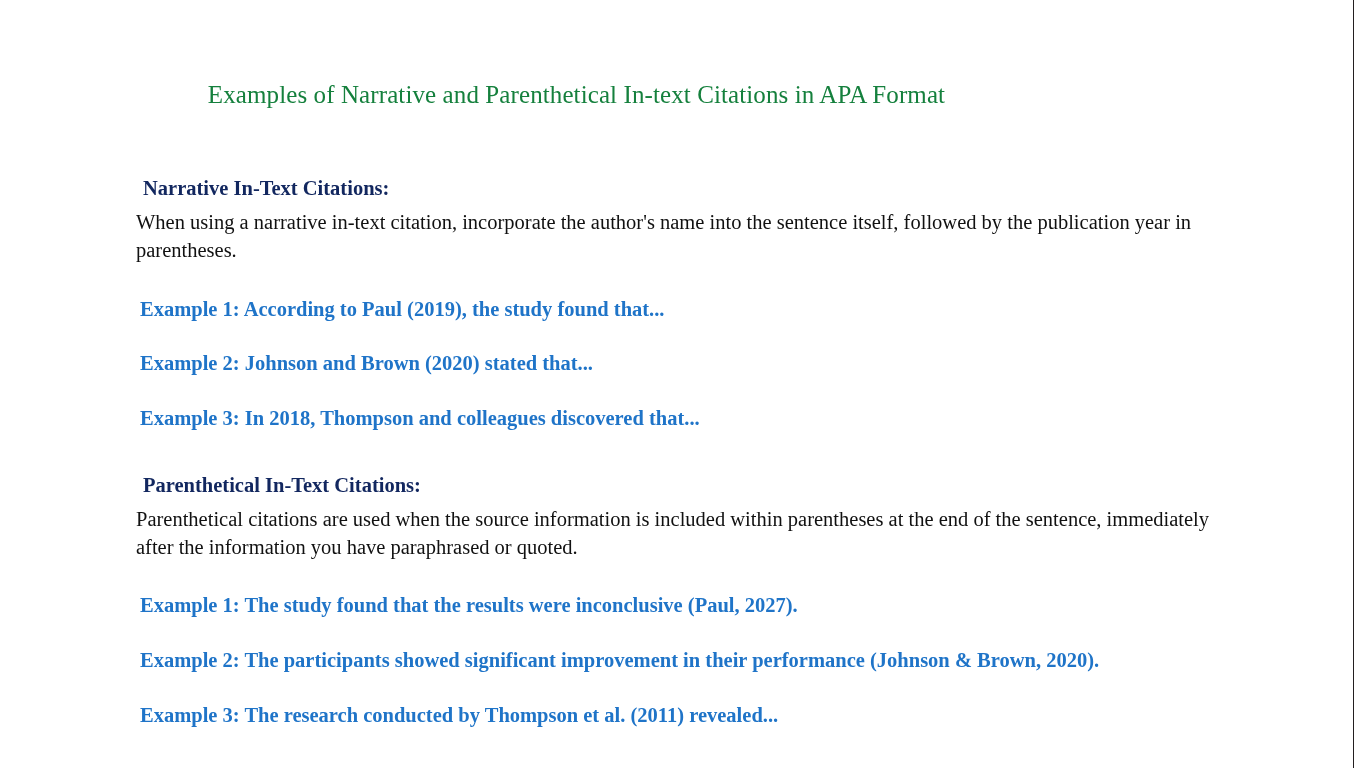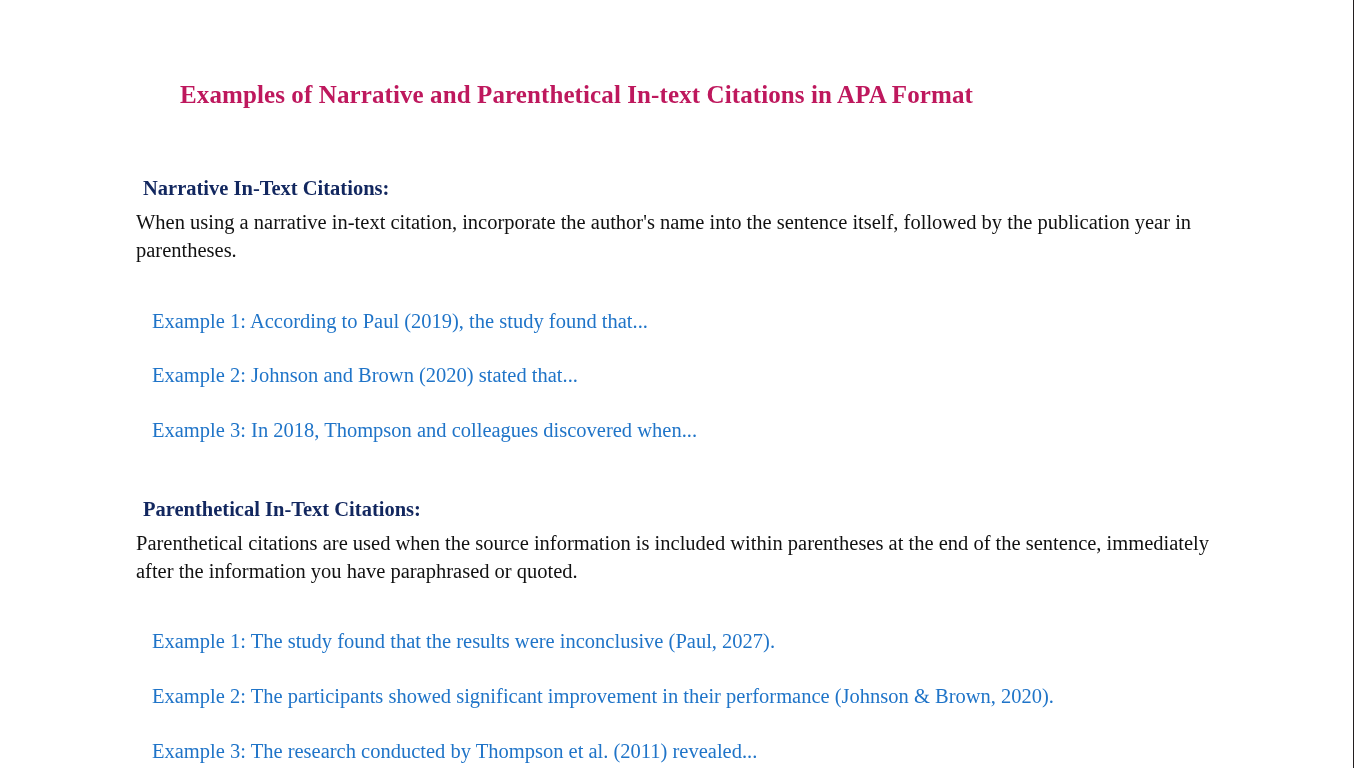--- a/index.html
+++ b/index.html
@@ -34,22 +34,22 @@
     background: #231f20;
   }
 
   .doc-title {
     position: absolute;
     top: 64px;
     left: 0;
     width: 1153px;
     text-align: center;
     font-size: 25px;
-    font-weight: bold;
-    color: #be185d;
+    font-weight: normal;
+    color: #15803d;
     letter-spacing: 0.1px;
     line-height: 1.15;
   }
 
   .content {
     position: absolute;
     top: 168px;
     left: 136px;
     width: 1160px;
   }
@@ -68,23 +68,24 @@
     line-height: 1.35;
     margin: 0;
     max-width: 1085px;
   }
 
   .section-body.narrow {
     max-width: 1090px;
   }
 
   .examples {
-    margin: 16px;
+    margin: 4px;
     padding: 0;
     list-style: none;
+    font-weight: bold;
   }
 
   .example-line {
     font-size: 20.5px;
     color: #1f74c8;
     line-height: 1.35;
     margin: 0;
     padding: 0;
   }
 
@@ -115,21 +116,21 @@
       <div class="section-heading">Narrative In-Text Citations:</div>
       <p class="section-body narrow">When using a narrative in-text citation, incorporate the author's name into the sentence itself, followed by the publication year in parentheses.</p>
 
       <div class="block-gap-small"></div>
 
       <ul class="examples">
         <li class="example-line">Example 1: According to Paul (2019), the study found that...</li>
         <li class="spacer-line"></li>
         <li class="example-line">Example 2: Johnson and Brown (2020) stated that...</li>
         <li class="spacer-line"></li>
-        <li class="example-line">Example 3: In 2018, Thompson and colleagues discovered when...</li>
+        <li class="example-line">Example 3: In 2018, Thompson and colleagues discovered that...</li>
       </ul>
     </div>
 
     <div class="block-gap-section"></div>
 
     <div>
       <div class="section-heading">Parenthetical In-Text Citations:</div>
       <p class="section-body">Parenthetical citations are used when the source information is included within parentheses at the end of the sentence, immediately after the information you have paraphrased or quoted.</p>
 
       <div class="block-gap-small"></div>

